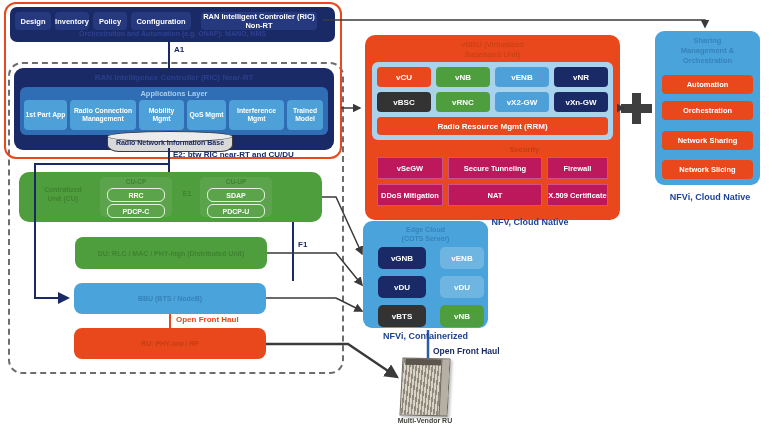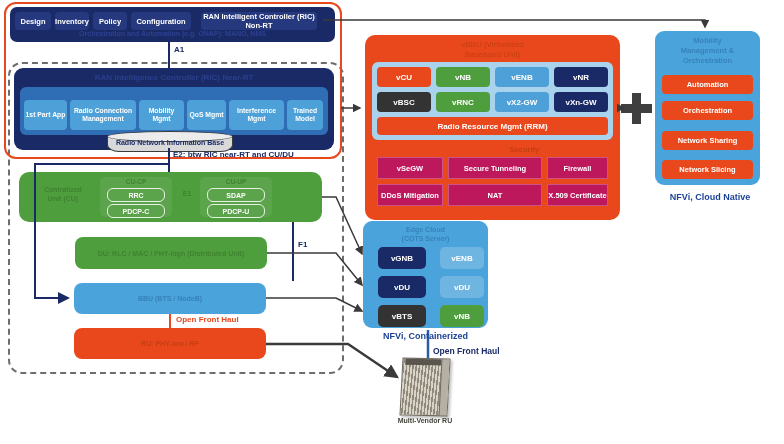--- a/index.html
+++ b/index.html
@@ -119,20 +119,21 @@
 
   <div class="iface" style="left:174px;top:45px;">A1</div>
   <div class="iface" style="left:173px;top:150px;white-space:nowrap;">E2: btw RIC near-RT and CU/DU</div>
   <div class="iface" style="left:298px;top:240px;">F1</div>
   <div class="iface" style="left:176px;top:315px;color:#e8481c;">Open Front Haul</div>
   <div class="iface" style="left:433px;top:346px;font-size:8.5px;">Open Front Haul</div>
 
   <div class="box ric">
     <div class="ric-title">RAN Intelligence Controller (RIC) Near-RT</div>
     <div class="apps">
+      <div class="apps-title">Applications Layer</div>
       <div class="apps-row">
         <div class="app-btn ctr" style="width:43px;">1st Part App</div>
         <div class="app-btn ctr" style="width:66px;">Radio Connection Management</div>
         <div class="app-btn ctr" style="width:45px;">Mobility Mgmt</div>
         <div class="app-btn ctr" style="width:39px;">QoS Mgmt</div>
         <div class="app-btn ctr" style="width:55px;">Interference Mgmt</div>
         <div class="app-btn ctr" style="width:36px;">Trained Model</div>
       </div>
     </div>
   </div>
@@ -192,27 +193,28 @@
     <div class="sec-title">Security</div>
     <div class="sec-grid">
       <div class="sec">vSeGW</div>
       <div class="sec">Secure Tunneling</div>
       <div class="sec">Firewall</div>
       <div class="sec">DDoS Mitigation</div>
       <div class="sec">NAT</div>
       <div class="sec">X.509 Certificate</div>
     </div>
   </div>
+  <div class="caption" style="left:440px;top:217px;width:180px;text-align:center;">NFV, Cloud Native</div>
 
   <div class="plus-h"></div>
   <div class="plus-v"></div>
 
   <div class="box smo">
     <div class="smo-title">
-      <div>Mobility</div>
+      <div>Sharing</div>
       <div>Management &amp;</div>
       <div>Orchestration</div>
     </div>
     <div class="smo-btn" style="top:44px;">Automation</div>
     <div class="smo-btn" style="top:70px;">Orchestration</div>
     <div class="smo-btn" style="top:100px;">Network Sharing</div>
     <div class="smo-btn" style="top:129px;">Network Slicing</div>
   </div>
   <div class="caption" style="left:655px;top:192px;width:110px;text-align:center;">NFVi, Cloud Native</div>
 

